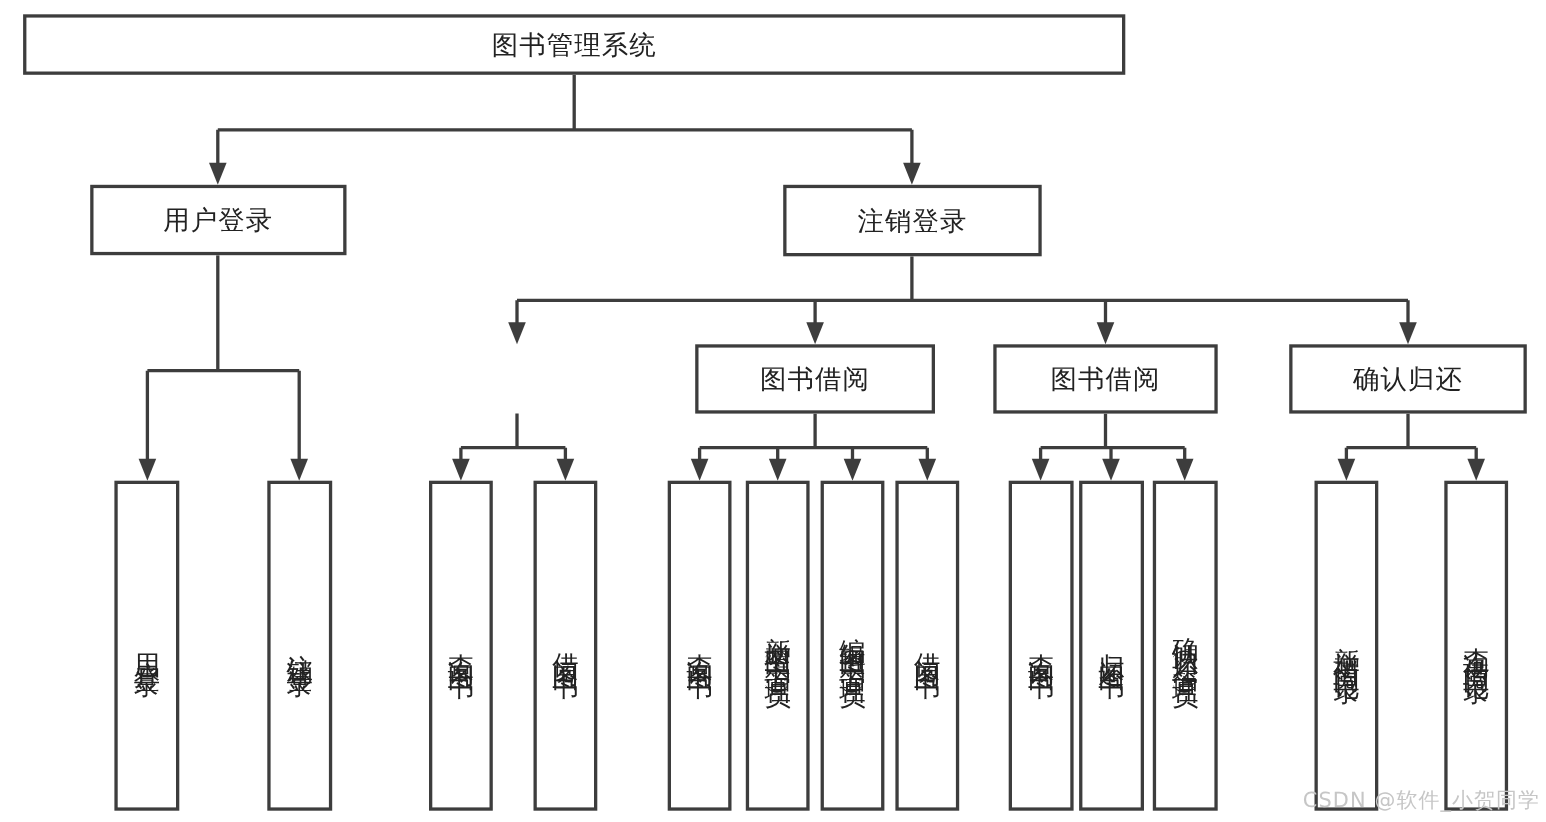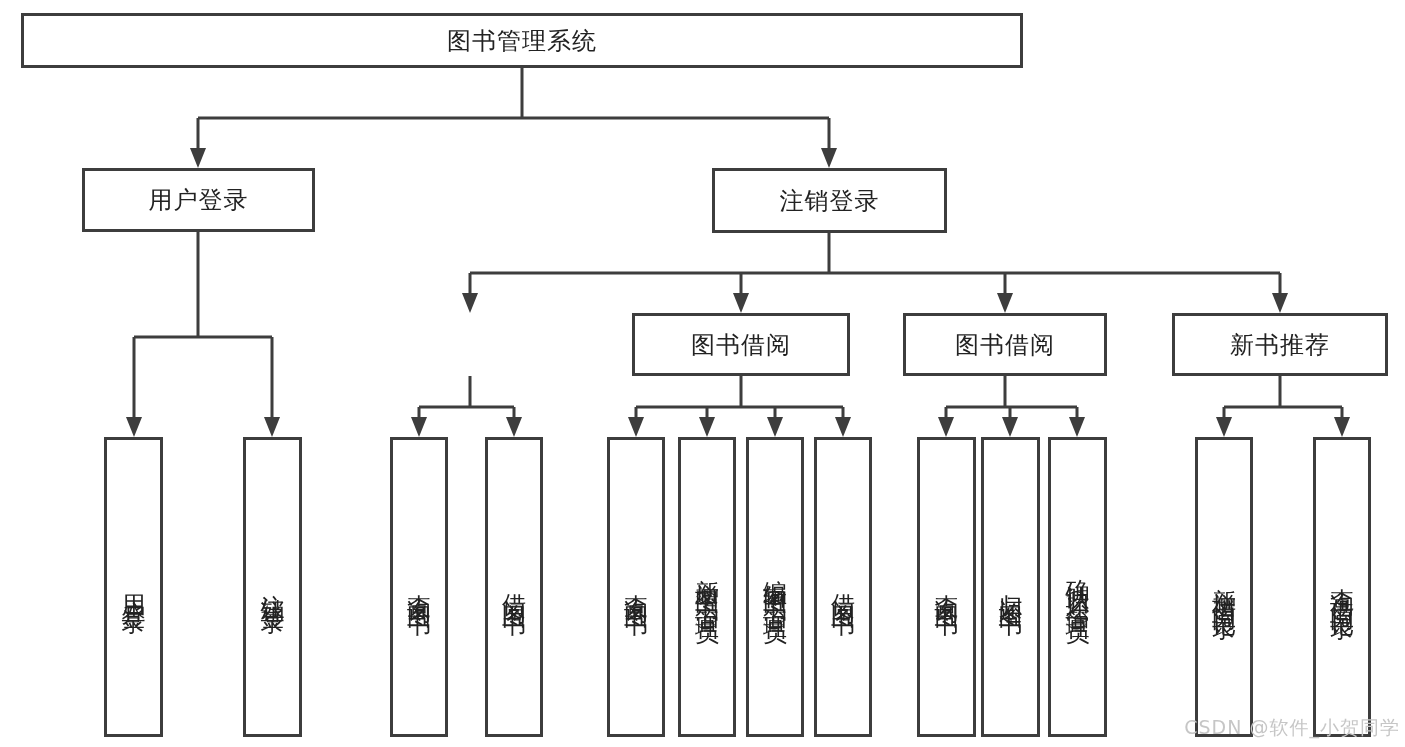--- a/index.html
+++ b/index.html
@@ -71,21 +71,21 @@
     <span>注销登录</span>
   </div>
 
   <div class="node hbox" style="left:632px;top:313px;width:218px;height:63px;">
     <span>图书借阅</span>
   </div>
   <div class="node hbox" style="left:903px;top:313px;width:204px;height:63px;">
     <span>图书借阅</span>
   </div>
   <div class="node hbox" style="left:1172px;top:313px;width:216px;height:63px;">
-    <span>新书推荐</span>
+    <span>确认归还</span>
   </div>
 
   <div class="node vbox" style="left:104px;width:59px;">
     <span class="vtext">用户登录</span>
   </div>
   <div class="node vbox" style="left:243px;width:59px;">
     <span class="vtext">注销登录</span>
   </div>
 
   <div class="node vbox" style="left:390px;width:58px;">

